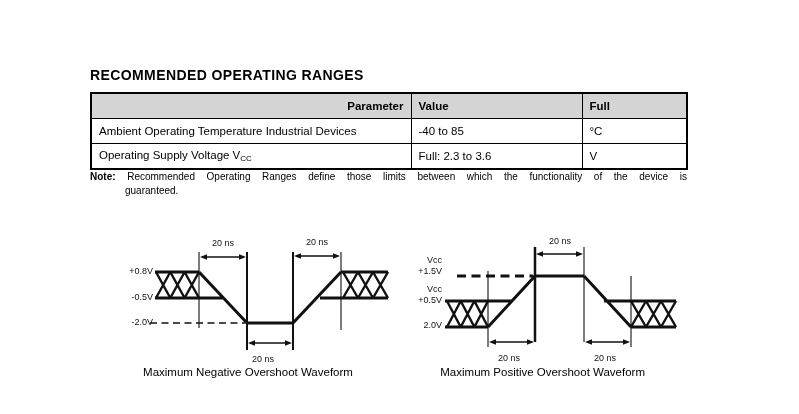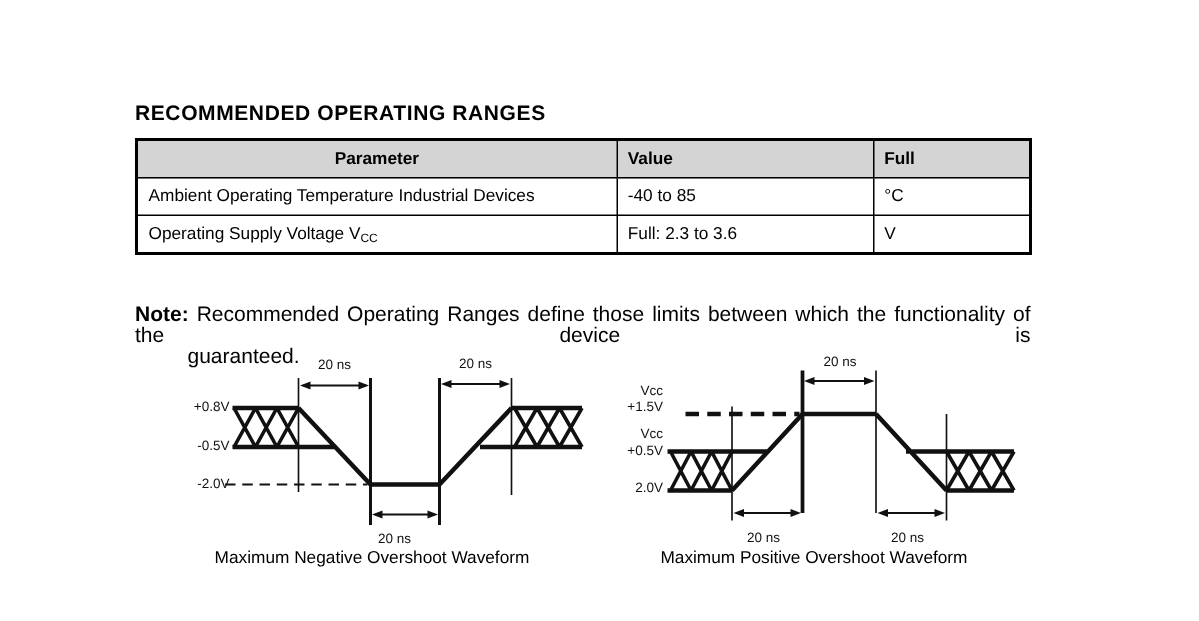--- a/index.html
+++ b/index.html
@@ -23,27 +23,27 @@
     font-size:11.5px;color:#000;
     table-layout:fixed;
   }
   table.ranges th, table.ranges td{
     border:1px solid #000;
     padding:0 7px;
     height:24px;
     vertical-align:middle;
   }
   table.ranges{border:2px solid #000;}
-  table.ranges th{background:#d4d4d4;text-align:center;font-weight:bold;}
+  table.ranges th{background:#d4d4d4;text-align:right;font-weight:bold;}
   table.ranges th.c, table.ranges td.c{text-align:left;}
   col.p{width:320px;} col.v{width:171px;} col.u{width:105px;}
   sub.vcc{font-size:8px;vertical-align:-2px;}
   .note{
     position:absolute;left:90px;top:170px;width:597px;
-    font-size:14px;line-height:14px;color:#000;margin-top:32px;
+    font-size:10px;line-height:14px;color:#000;
   }
   .note .l1{text-align:justify;text-align-last:justify;white-space:normal;}
   .note .l2{margin-left:35px;}
   .note b{font-weight:bold;}
   svg text{
     font-family:"Liberation Sans", sans-serif;
     font-size:9px;fill:#111;
   }
   .fig-svg{position:absolute;}
   #fig-neg{left:120px;top:232px;}

